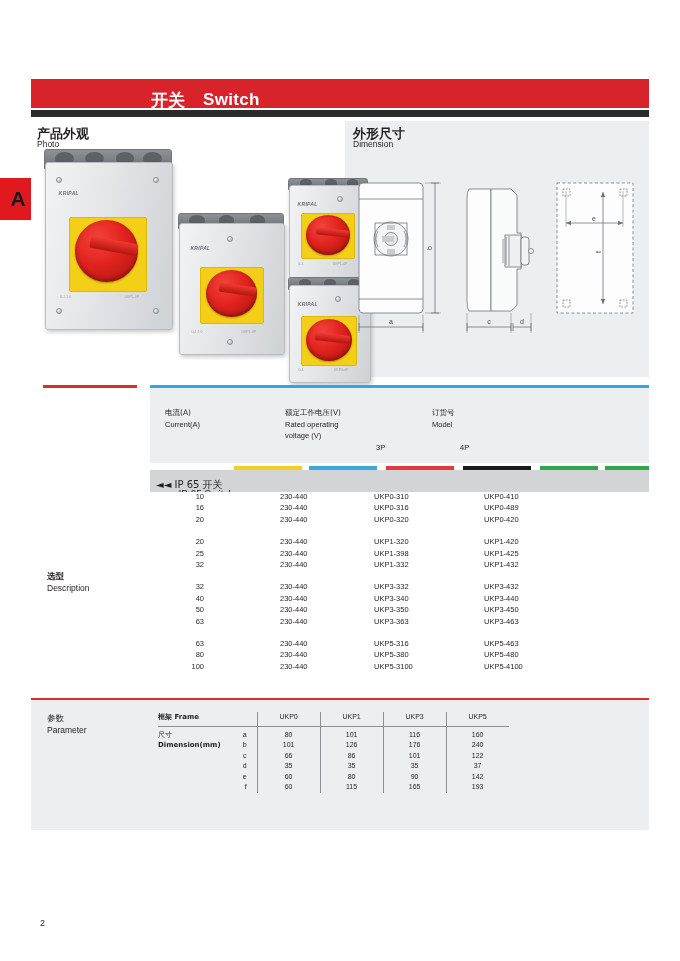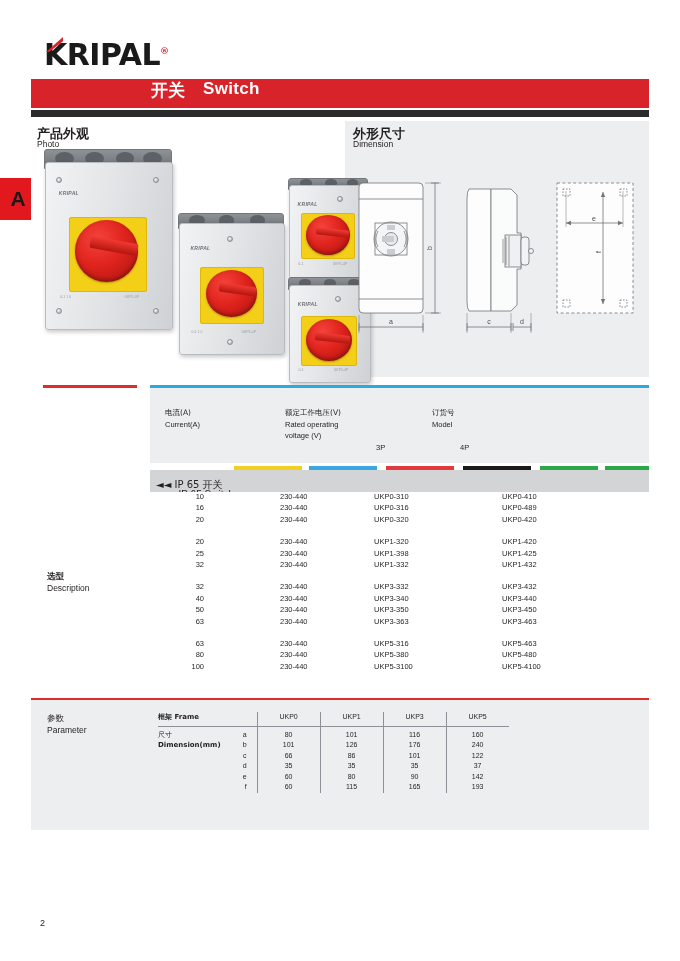--- a/index.html
+++ b/index.html
@@ -13,21 +13,21 @@
   
   .logo{position:absolute;left:44px;top:38px;height:32px;display:flex;align-items:flex-end;}
   .logo-text{font-size:30px;font-weight:bold;letter-spacing:-0.5px;line-height:1;
     font-family:"DejaVu Sans",sans-serif;color:#1a1a1a;position:relative;}
   .logo-slash{position:absolute;left:2px;top:-3px;width:17px;height:15px;
      background:#d8232a;clip-path:polygon(100% 0,100% 28%,18% 100%,0 100%);}
   .logo-reg{font-size:9px;vertical-align:super;color:#d8232a;font-weight:bold;}
 
   
   .banner{position:absolute;left:31px;top:79px;width:618px;height:29px;background:#d8232a;}
-  .banner-inner{display:flex;height:42px;padding-left:120px;gap:18px;}
+  .banner-inner{display:flex;align-items:center;height:42px;padding-left:120px;gap:18px;}
   .banner-cn{color:#fff;font-size:17px;font-weight:bold;font-family:"DejaVu Sans",sans-serif;}
   .banner-en{color:#fff;font-size:17px;font-weight:bold;letter-spacing:.3px;}
   .banner-dark{position:absolute;left:31px;top:110px;width:618px;height:7px;background:#2b2b2b;}
 
   
   .tab-a{position:absolute;left:0;top:178px;width:36px;height:42px;background:#e1191f;
     display:flex;align-items:center;justify-content:center;}
   .tab-a span{color:#1a1a1a;font-size:21px;font-weight:bold;}
 
   
@@ -87,21 +87,21 @@
 
   .desc-panel{position:absolute;left:150px;top:492px;width:499px;height:188px;background:#fff;}
   .desc-label{position:absolute;left:47px;top:571px;font-size:8.5px;line-height:11.5px;}
   .desc-label .cn{font-weight:bold;font-family:"DejaVu Sans",sans-serif;}
 
   .rows{position:absolute;left:150px;top:492px;width:499px;}
   .row{height:11.4px;position:relative;font-size:7.5px;color:#231f20;}
   .row .c1{position:absolute;left:14px;width:40px;text-align:right;}
   .row .c2{position:absolute;left:130px;}
   .row .c3{position:absolute;left:224px;}
-  .row .c4{position:absolute;left:326px;padding-left:26px;}
+  .row .c4{position:absolute;left:308px;padding-left:26px;}
   .gap{height:11px;}
 
   
   .sep-red2{position:absolute;left:31px;top:698px;width:618px;height:2.5px;background:#e02b2b;}
   .param-panel{position:absolute;left:31px;top:700px;width:618px;height:130px;background:#eceef0;}
   .param-label{position:absolute;left:47px;top:713px;font-size:8.5px;line-height:11.5px;}
   .param-label .cn{font-weight:normal;font-family:"DejaVu Sans",sans-serif;}
 
   .ptable{position:absolute;left:158px;top:712px;font-size:7px;color:#231f20;}
   .ptable table{border-collapse:collapse;}
@@ -116,26 +116,20 @@
   .ptable .firstdata td{padding-top:3px;}
 
   
   .footer{position:absolute;left:40px;top:918px;font-size:9px;color:#231f20;}
 </style>
 </head>
 <body>
 
 <div class="page">
 
-  <div class="logo">
-    <div class="logo-text">
-      <span class="logo-slash"></span>
-      <span>KRIPAL</span><span class="logo-reg">®</span>
-    </div>
-  </div>
 
   <div class="banner">
     <div class="banner-inner">
       <span class="banner-cn">开关</span>
       <span class="banner-en">Switch</span>
     </div>
   </div>
   <div class="banner-dark"></div>
 
   <div class="tab-a">

